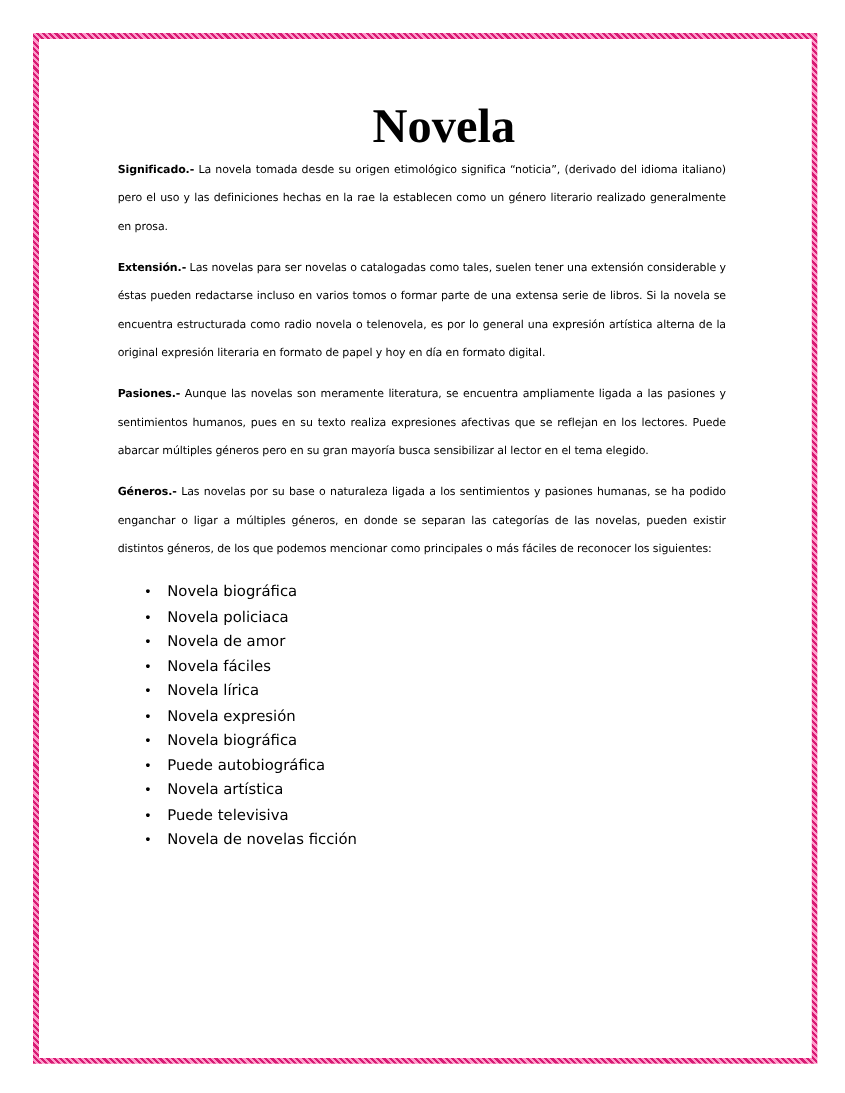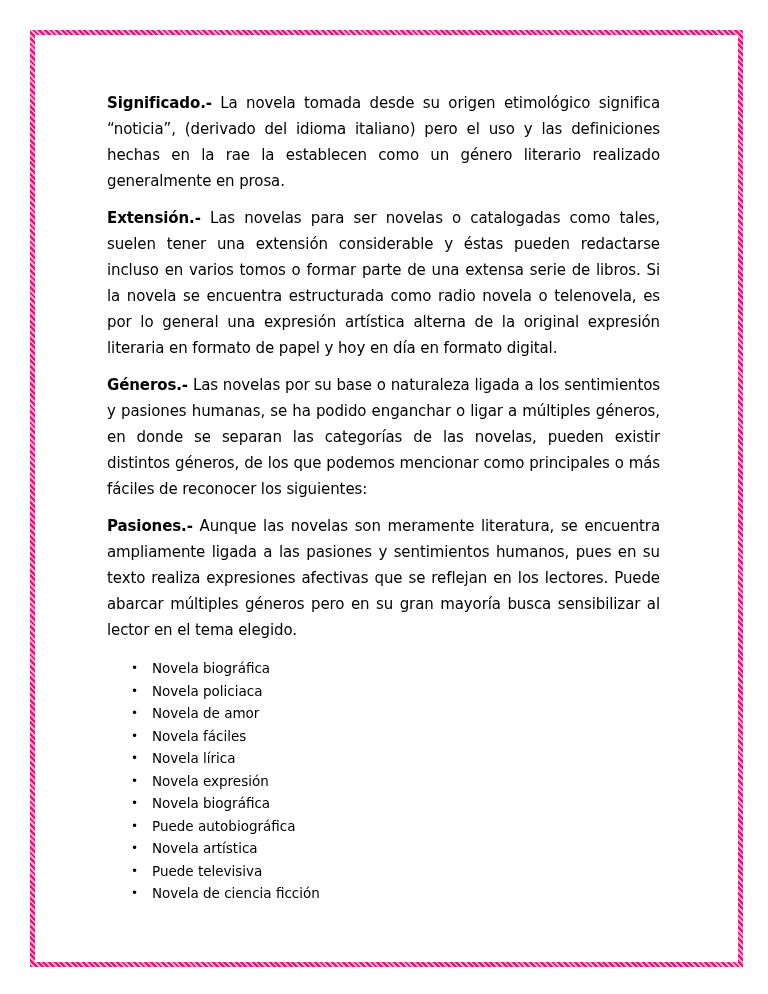--- a/index.html
+++ b/index.html
@@ -12,55 +12,56 @@
       repeating-linear-gradient(45deg, #d81b74 0 2px, #ff9ccb 2px 4px) border-box;
   }
   .page { position: absolute; left: 107px; top: 90px; width: 553px; }
   .title {
     font-family: "Liberation Serif", "DejaVu Serif", serif;
     font-weight: bold; font-size: 44px; text-align: center;
     margin: 0 0 2px 40px; line-height: 50px; color: #000;
   }
   .para {
     font-family: "DejaVu Sans", "Liberation Sans", sans-serif;
-    font-size: 15px; line-height: 26px; color: #000;
+    font-size: 10px; line-height: 26px; color: #000;
     text-align: justify; margin: 0 0 11px 0; letter-spacing: -0.1px;
   }
   .lead { font-weight: bold; }
   ul.genres {
     list-style: none; margin: 14px 0 0 0; padding: 0;
     font-family: "DejaVu Sans", "Liberation Sans", sans-serif;
     font-size: 13.5px; line-height: 22.5px; color: #000;
   }
   ul.genres li { position: relative; padding-left: 45px; }
   ul.genres li .bullet {
     position: absolute; left: 24px; top: 0; font-size: 12px;
   }
 </style>
 </head>
 <body>
 
 <div class="frame"></div>
 
 <div class="page">
+  <h1 class="title">Novela</h1>
 
   <p class="para"><span class="lead">Significado.-</span><span> La novela tomada desde su origen etimológico significa “noticia”, (derivado del idioma italiano) pero el uso y las definiciones hechas en la rae la establecen como un género literario realizado generalmente  en prosa.</span></p>
 
   <p class="para"><span class="lead">Extensión.-</span><span> Las novelas para ser novelas o catalogadas como tales, suelen tener una extensión considerable y éstas pueden redactarse incluso en varios tomos o formar parte de una extensa serie de libros. Si la novela se encuentra estructurada como radio novela o telenovela, es por lo general una expresión artística alterna de la original expresión literaria en formato de papel y hoy en día en formato digital.</span></p>
 
+  <p class="para"><span class="lead">Pasiones.-</span><span> Aunque las novelas son meramente literatura, se encuentra ampliamente ligada a las pasiones y sentimientos humanos, pues en su texto realiza expresiones afectivas que se reflejan en los lectores. Puede abarcar múltiples géneros pero en su gran mayoría busca sensibilizar al lector en el tema elegido.</span></p>
+
   <p class="para"><span class="lead">Géneros.-</span><span> Las novelas por su base o naturaleza ligada a los sentimientos y pasiones humanas, se ha podido enganchar o ligar a múltiples géneros, en donde se separan las categorías de las novelas, pueden existir distintos géneros, de los que podemos mencionar como principales o más fáciles de reconocer los siguientes:</span></p>
-
-  <p class="para"><span class="lead">Pasiones.-</span><span> Aunque las novelas son meramente literatura, se encuentra ampliamente ligada a las pasiones y sentimientos humanos, pues en su texto realiza expresiones afectivas que se reflejan en los lectores. Puede abarcar múltiples géneros pero en su gran mayoría busca sensibilizar al lector en el tema elegido.</span></p>
 
   <ul class="genres">
     <li><span class="bullet">•</span><span>Novela biográfica</span></li>
     <li><span class="bullet">•</span><span>Novela policiaca</span></li>
     <li><span class="bullet">•</span><span>Novela de amor</span></li>
     <li><span class="bullet">•</span><span>Novela fáciles</span></li>
     <li><span class="bullet">•</span><span>Novela lírica</span></li>
     <li><span class="bullet">•</span><span>Novela expresión</span></li>
     <li><span class="bullet">•</span><span>Novela biográfica</span></li>
     <li><span class="bullet">•</span><span>Puede autobiográfica</span></li>
     <li><span class="bullet">•</span><span>Novela artística</span></li>
     <li><span class="bullet">•</span><span>Puede televisiva</span></li>
-    <li><span class="bullet">•</span><span>Novela de ciencia ficción</span></li>
+    <li><span class="bullet">•</span><span>Novela de novelas ficción</span></li>
   </ul>
 </div>
 
 </body></html>

